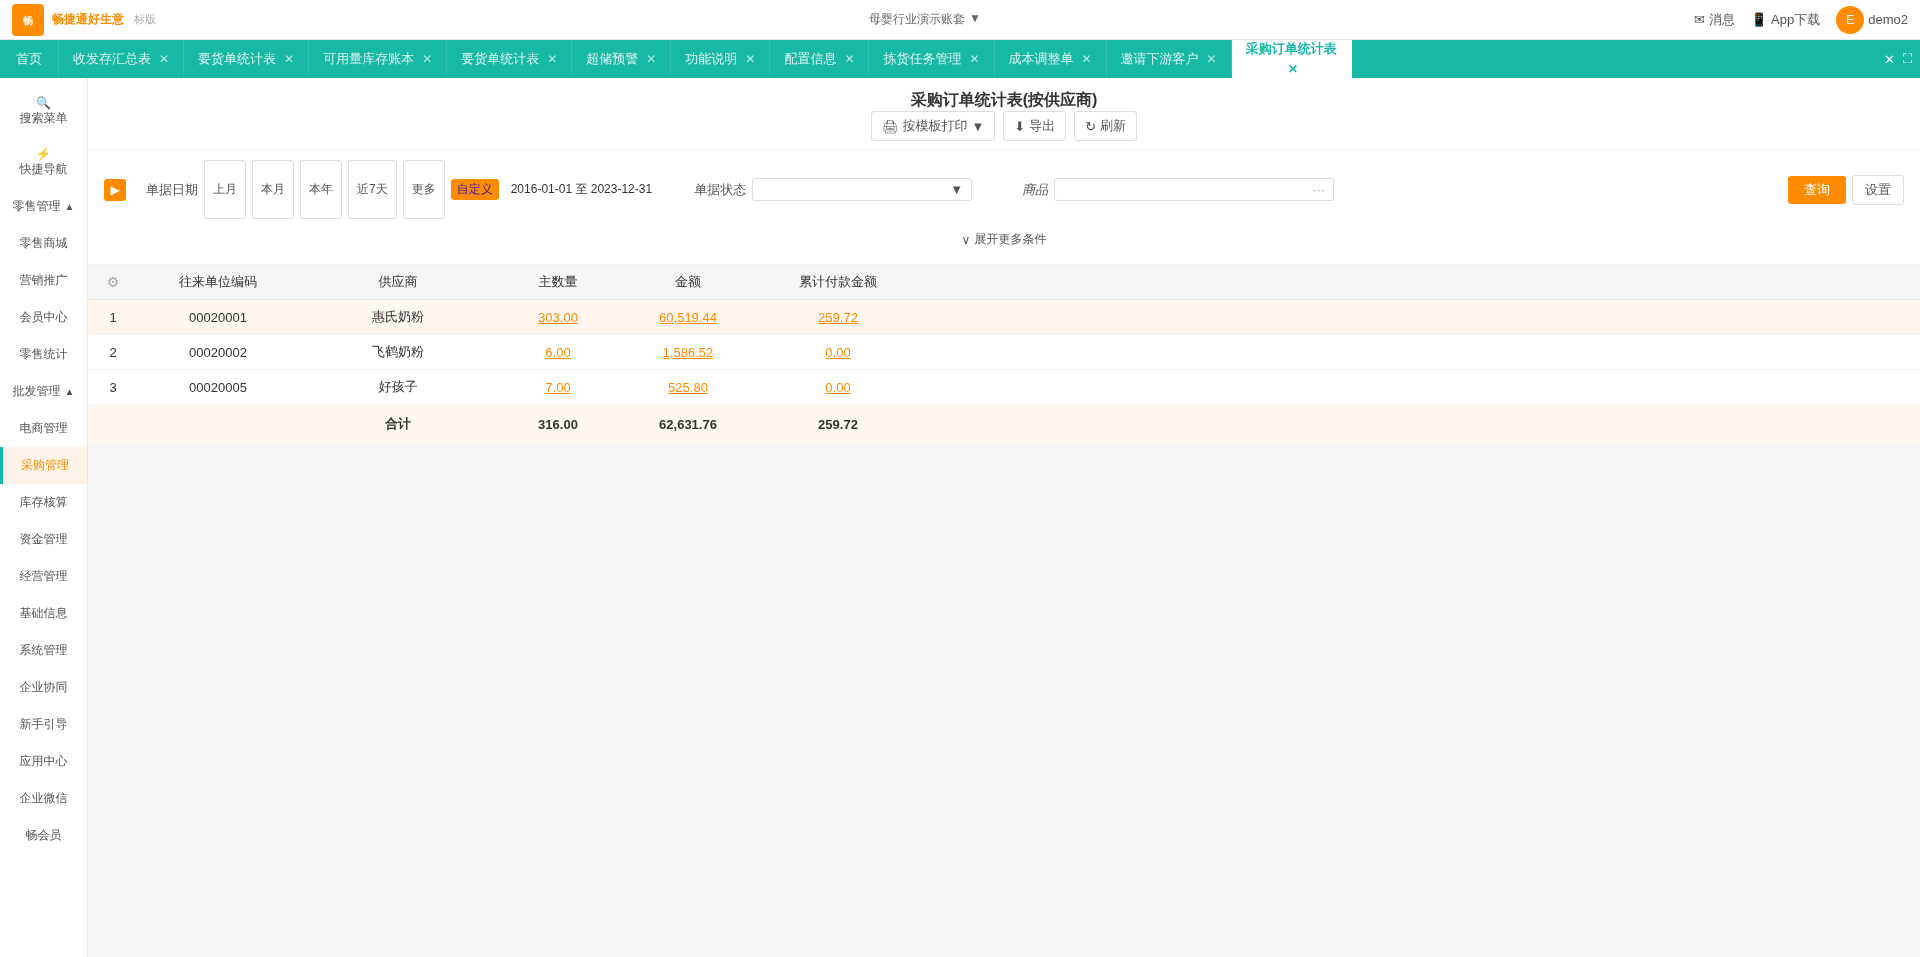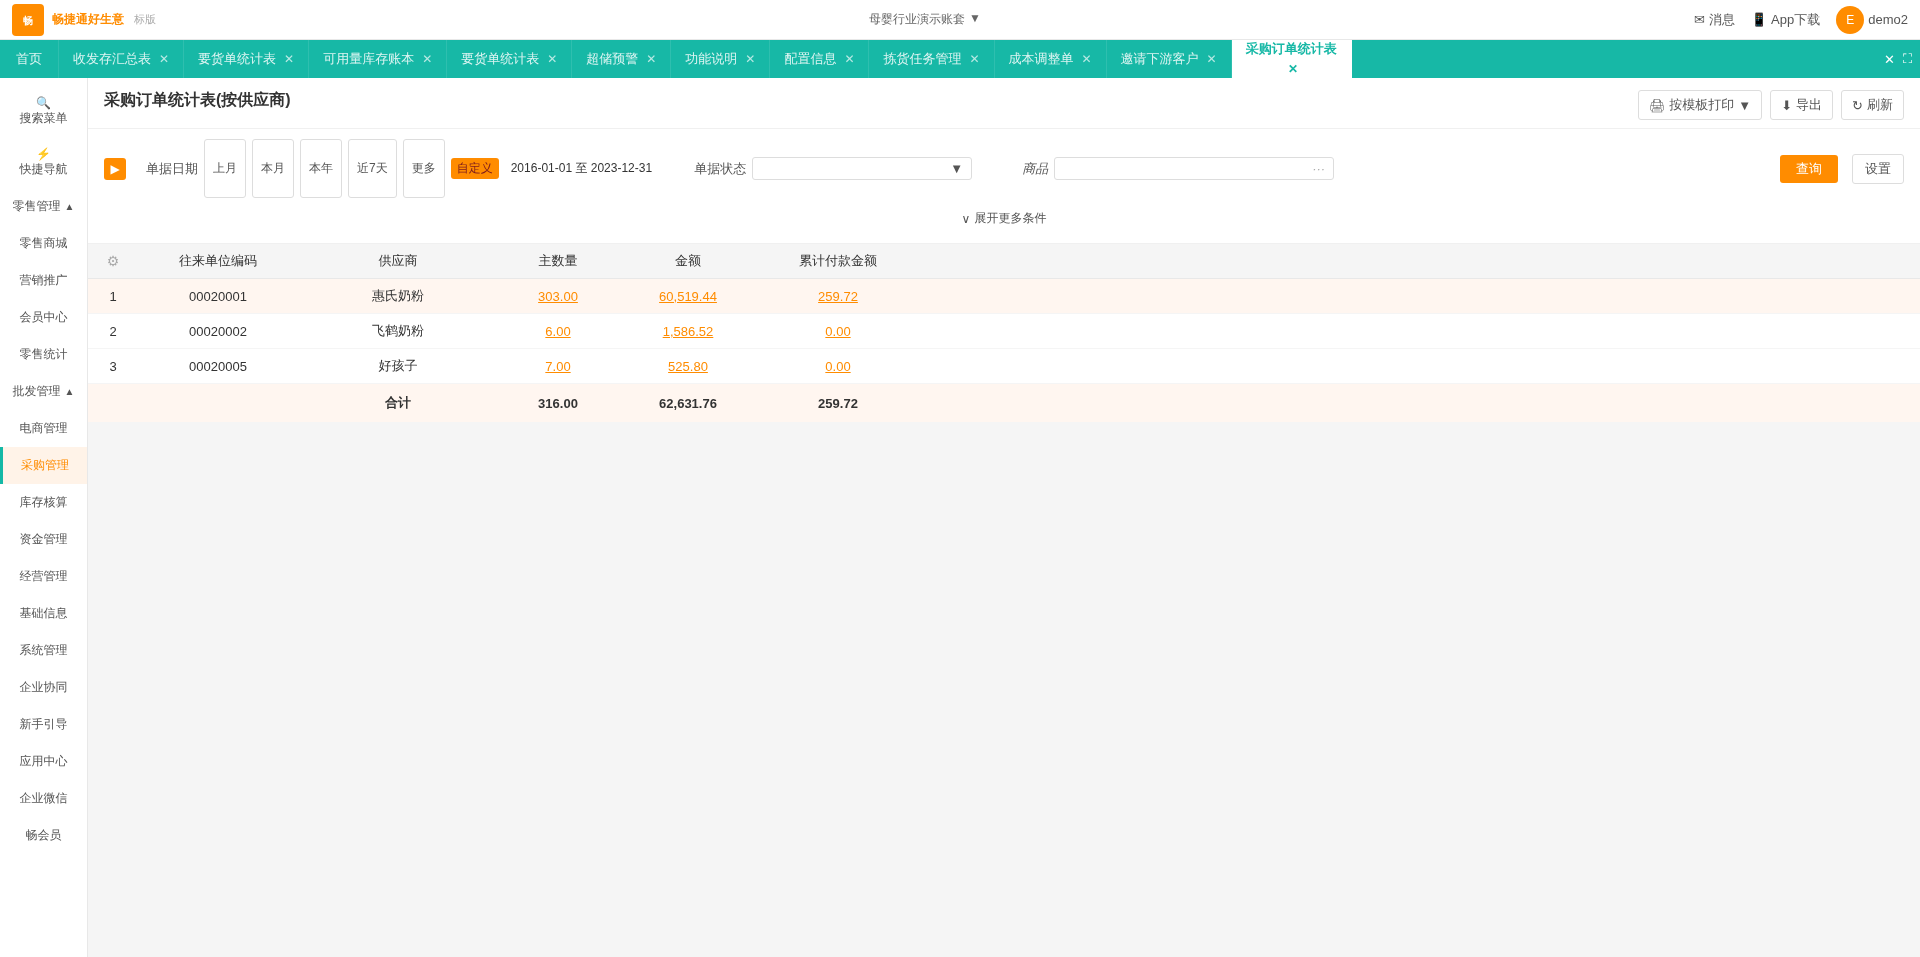--- a/index.html
+++ b/index.html
@@ -30,34 +30,34 @@
     .sidebar-item { padding: 10px 4px; text-align: center; cursor: pointer; color: #555; font-size: 12px; }
     .sidebar-item.active { color: #ff8c00; background: #fff3e8; }
     .sidebar-section { display: flex; align-items: center; justify-content: center; gap: 4px; }
     .sidebar-arrow { font-size: 10px; }
 
     
     .main-content { flex: 1; background: #f5f5f5; overflow: auto; }
     .page-container { background: #fff; margin: 0; padding: 0; }
 
     
-    .page-header { display: flex; justify-content: space-between; padding: 12px 16px 8px; background: #fff; border-bottom: 1px solid #f0f0f0; }
+    .page-header { display: flex; align-items: center; justify-content: space-between; padding: 12px 16px 8px; background: #fff; border-bottom: 1px solid #f0f0f0; flex-direction: column; }
     .page-title { font-size: 16px; font-weight: bold; color: #333; }
     .page-actions { display: flex; align-items: center; gap: 8px; }
     .btn-print { display: flex; align-items: center; gap: 4px; padding: 5px 10px; border: 1px solid #ddd; border-radius: 3px; background: #fff; color: #555; font-size: 13px; cursor: pointer; }
     .btn-export { display: flex; align-items: center; gap: 4px; padding: 5px 10px; border: 1px solid #ddd; border-radius: 3px; background: #fff; color: #555; font-size: 13px; cursor: pointer; }
     .btn-refresh { display: flex; align-items: center; gap: 4px; padding: 5px 10px; border: 1px solid #ddd; border-radius: 3px; background: #fff; color: #555; font-size: 13px; cursor: pointer; }
 
     
     .filter-area { padding: 10px 16px; background: #fff; border-bottom: 1px solid #f0f0f0; }
     .filter-row { display: flex; align-items: center; gap: 12px; flex-wrap: wrap; }
     .filter-item { display: flex; align-items: center; gap: 6px; }
     .filter-label { color: #555; font-size: 13px; white-space: nowrap; }
     .filter-btn { padding: 20px 8px; border: 1px solid #ddd; border-radius: 3px; background: #fff; color: #555; font-size: 12px; cursor: pointer; }
-    .filter-date-tag { background: #ff8c00; color: #7f1d1d; padding: 2px 6px; border-radius: 3px; font-size: 12px; }
+    .filter-date-tag { background: #ff8c00; color: #4c1d95; padding: 2px 6px; border-radius: 3px; font-size: 12px; }
     .filter-date-range { color: #333; font-size: 12px; }
     .filter-select { display: flex; align-items: center; gap: 4px; border: 1px solid #ddd; border-radius: 3px; padding: 3px 8px; background: #fff; color: #555; font-size: 13px; cursor: pointer; min-width: 200px; }
     .filter-input { display: flex; align-items: center; gap: 4px; border: 1px solid #ddd; border-radius: 3px; padding: 3px 8px; background: #fff; color: #555; font-size: 13px; min-width: 200px; }
     .btn-search { padding: 5px 16px; background: #ff8c00; color: white; border: none; border-radius: 3px; font-size: 13px; cursor: pointer; }
     .btn-settings { padding: 5px 12px; background: #fff; color: #555; border: 1px solid #ddd; border-radius: 3px; font-size: 13px; cursor: pointer; }
     .expand-more { display: flex; align-items: center; justify-content: center; padding: 6px; color: #555; font-size: 12px; cursor: pointer; gap: 4px; }
 
     
     .table-container { padding: 0 0; background: #fff; }
     .data-table { width: 100%; border-collapse: collapse; }
@@ -289,21 +289,21 @@
           </div>
 
           <div class="filter-item" style="margin-left:38px;font-style:italic;">
             <span class="filter-label">商品</span>
             <div class="filter-input" style="min-width:280px;">
               <span style="flex:1;"></span>
               <span style="color:#aaa;cursor:pointer;">···</span>
             </div>
           </div>
 
-          <div style="margin-left:auto;display:flex;gap:14px;align-items:center;">
+          <div style="margin-left:auto;display:flex;gap:6px;align-items:center;">
             <button class="btn-search">查询</button>
             <button class="btn-settings">设置</button>
           </div>
         </div>
 
         <div class="expand-more" style="margin-top:6px;">
           <span>∨</span>
           <span>展开更多条件</span>
         </div>
       </div>

